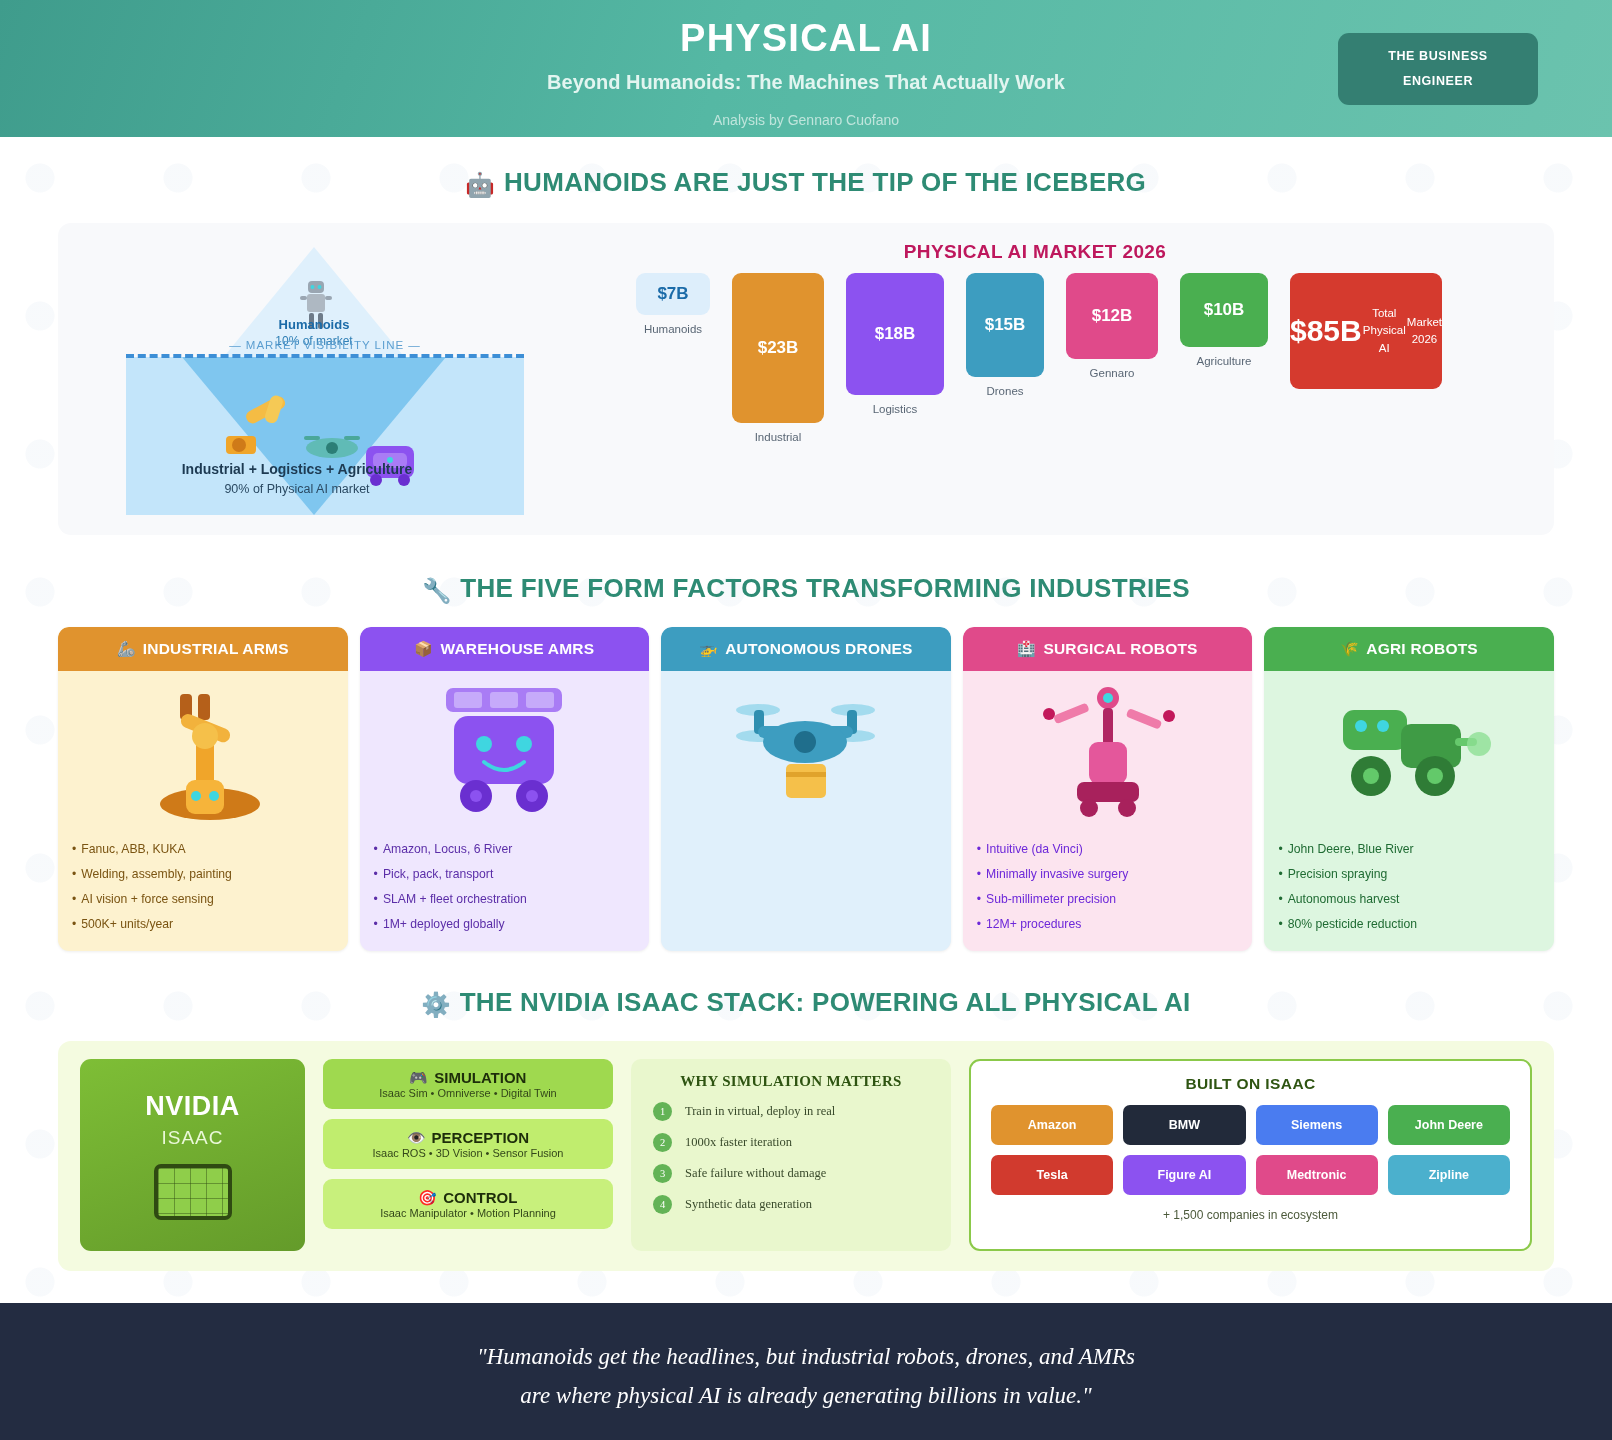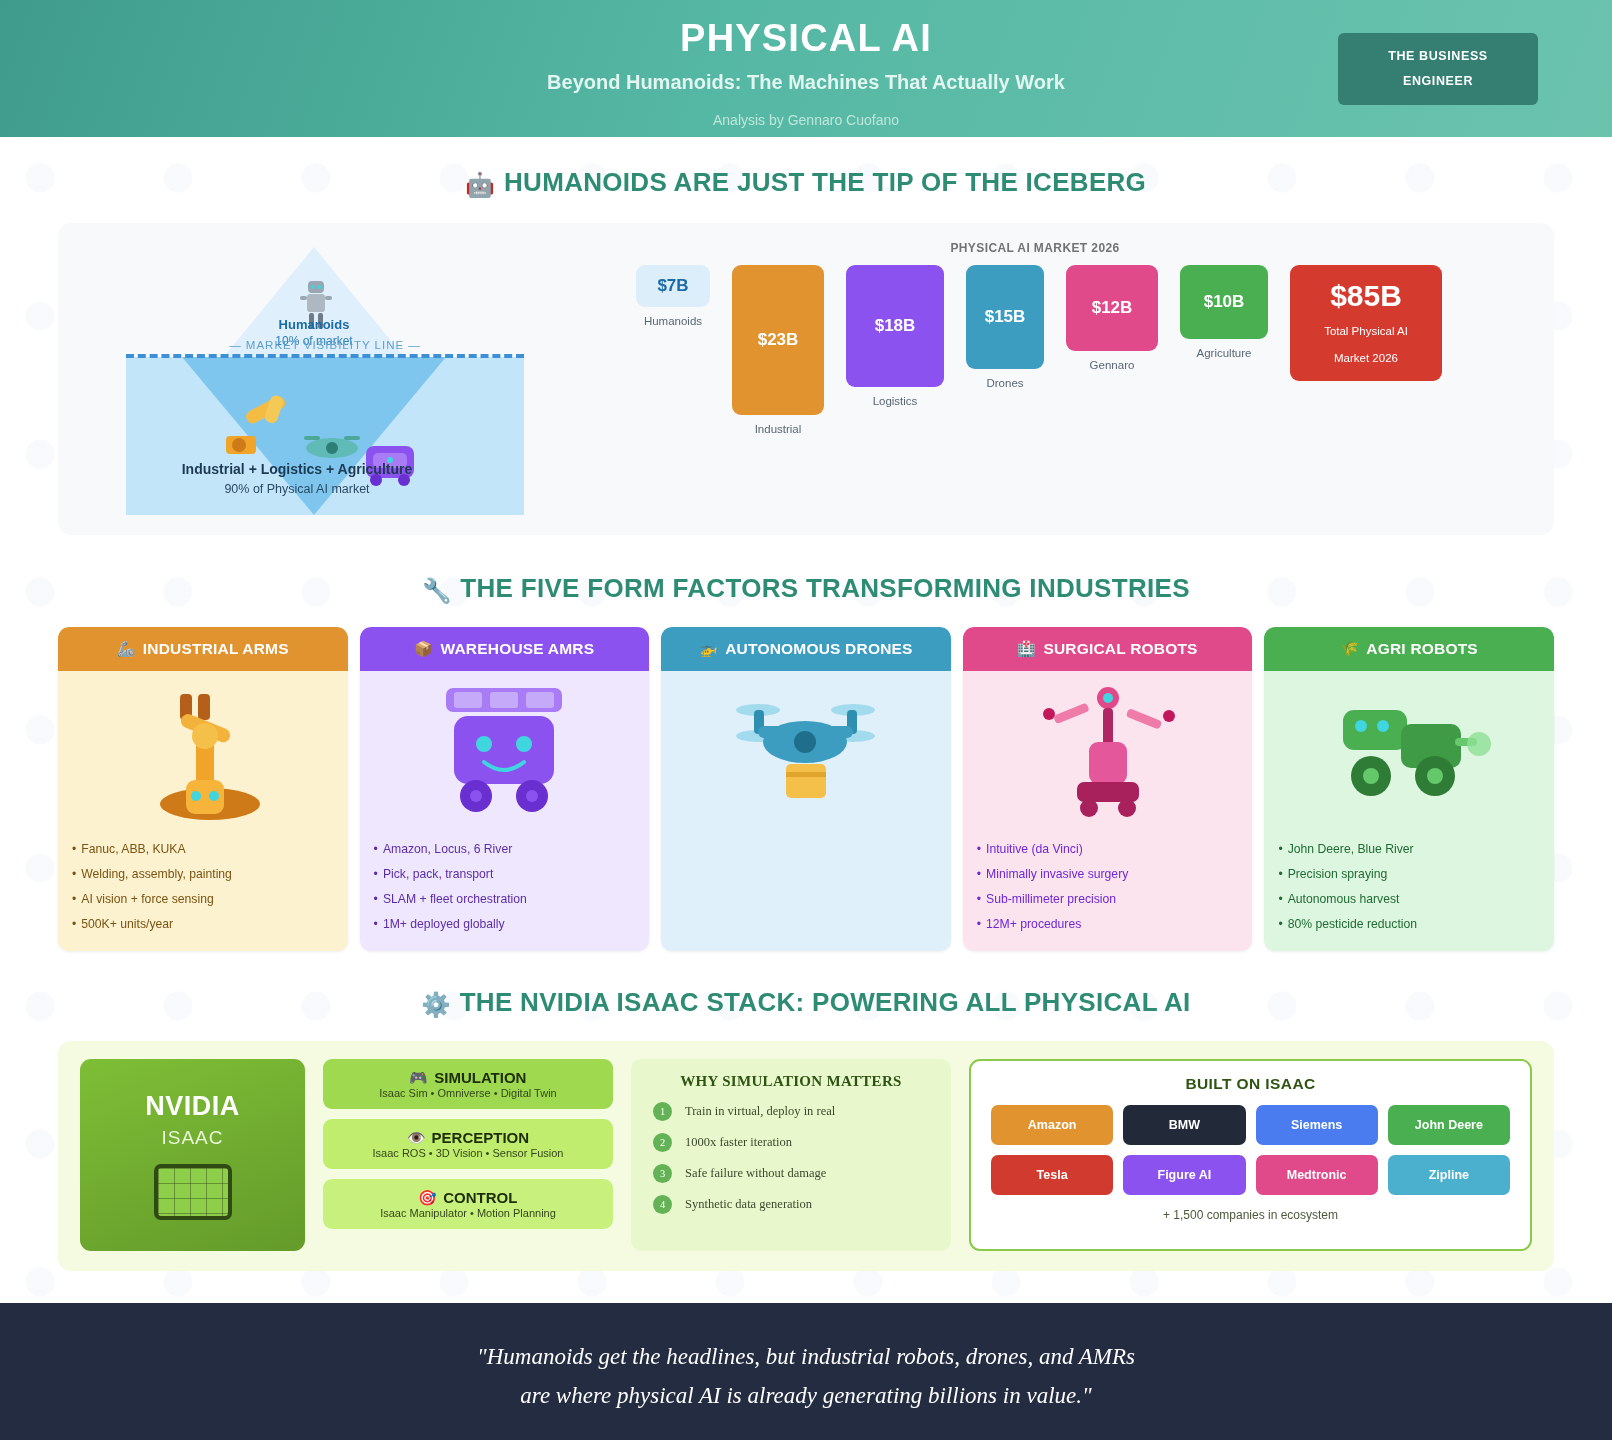--- a/index.html
+++ b/index.html
@@ -31,21 +31,21 @@
     line-height: 1.1;
   }
   .hdr .sub {
     color: #e2f5f0; font-size: 20px; font-weight: bold; margin-top: 11px;
   }
   .hdr .byline {
     color: #bfe5dc; font-size: 14px; margin-top: 18px;
   }
   .brand-badge {
     position: absolute; right: 74px; top: 33px;
-    width: 200px; height: 72px; border-radius: 6px;
+    width: 200px; height: 72px; border-radius: 11px;
     background: #347f72;
     display: flex; flex-direction: column; align-items: center; justify-content: center;
     color: #ffffff; font-size: 12.5px; font-weight: bold; letter-spacing: 0.6px;
     line-height: 2.0;
   }
 
   
   .sec-title {
     text-align: center;
     color: #2e8b74;
@@ -118,34 +118,34 @@
   }
   .ice-arm { position: absolute; left: 150px; top: 155px; }
   .ice-drone { position: absolute; left: 222px; top: 190px; }
   .ice-amr { position: absolute; left: 288px; top: 205px; }
 
   
   .market {
     flex: 1; padding-left: 10px;
   }
   .market-title {
-    text-align: center; color: #737373; font-weight: bold; font-size: 12px;
+    text-align: center; color: #be185d; font-weight: bold; font-size: 19px;
     margin-top: 2px; margin-bottom: 10px; letter-spacing: 0.4px;
   }
   .bars {
     display: flex; align-items: flex-start; justify-content: center; gap: 22px;
     height: 220px; padding-left: 8px;
   }
   .barwrap { display: flex; flex-direction: column; align-items: center; }
   .bar {
     border-radius: 9px; display: flex; align-items: center; justify-content: center;
     color: #fff; font-weight: bold; text-align: center;
   }
   .barlabel { font-size: 11.5px; color: #5a6775; margin-top: 8px; }
-  .bar-total { flex-direction: column; gap: 10px; }
+  .bar-total { flex-direction: row; gap: 0; justify-content: space-between; }
   .bar-total .big { font-size: 30px; }
   .bar-total .small { font-size: 11.5px; font-weight: normal; line-height: 1.5; }
 
   
   .ff-section { margin-top: 38px; }
   .ff-row {
     display: flex; gap: 12px; margin: 22px 58px 0 58px;
   }
   .ff-card {
     flex: 1; border-radius: 11px; overflow: hidden;

